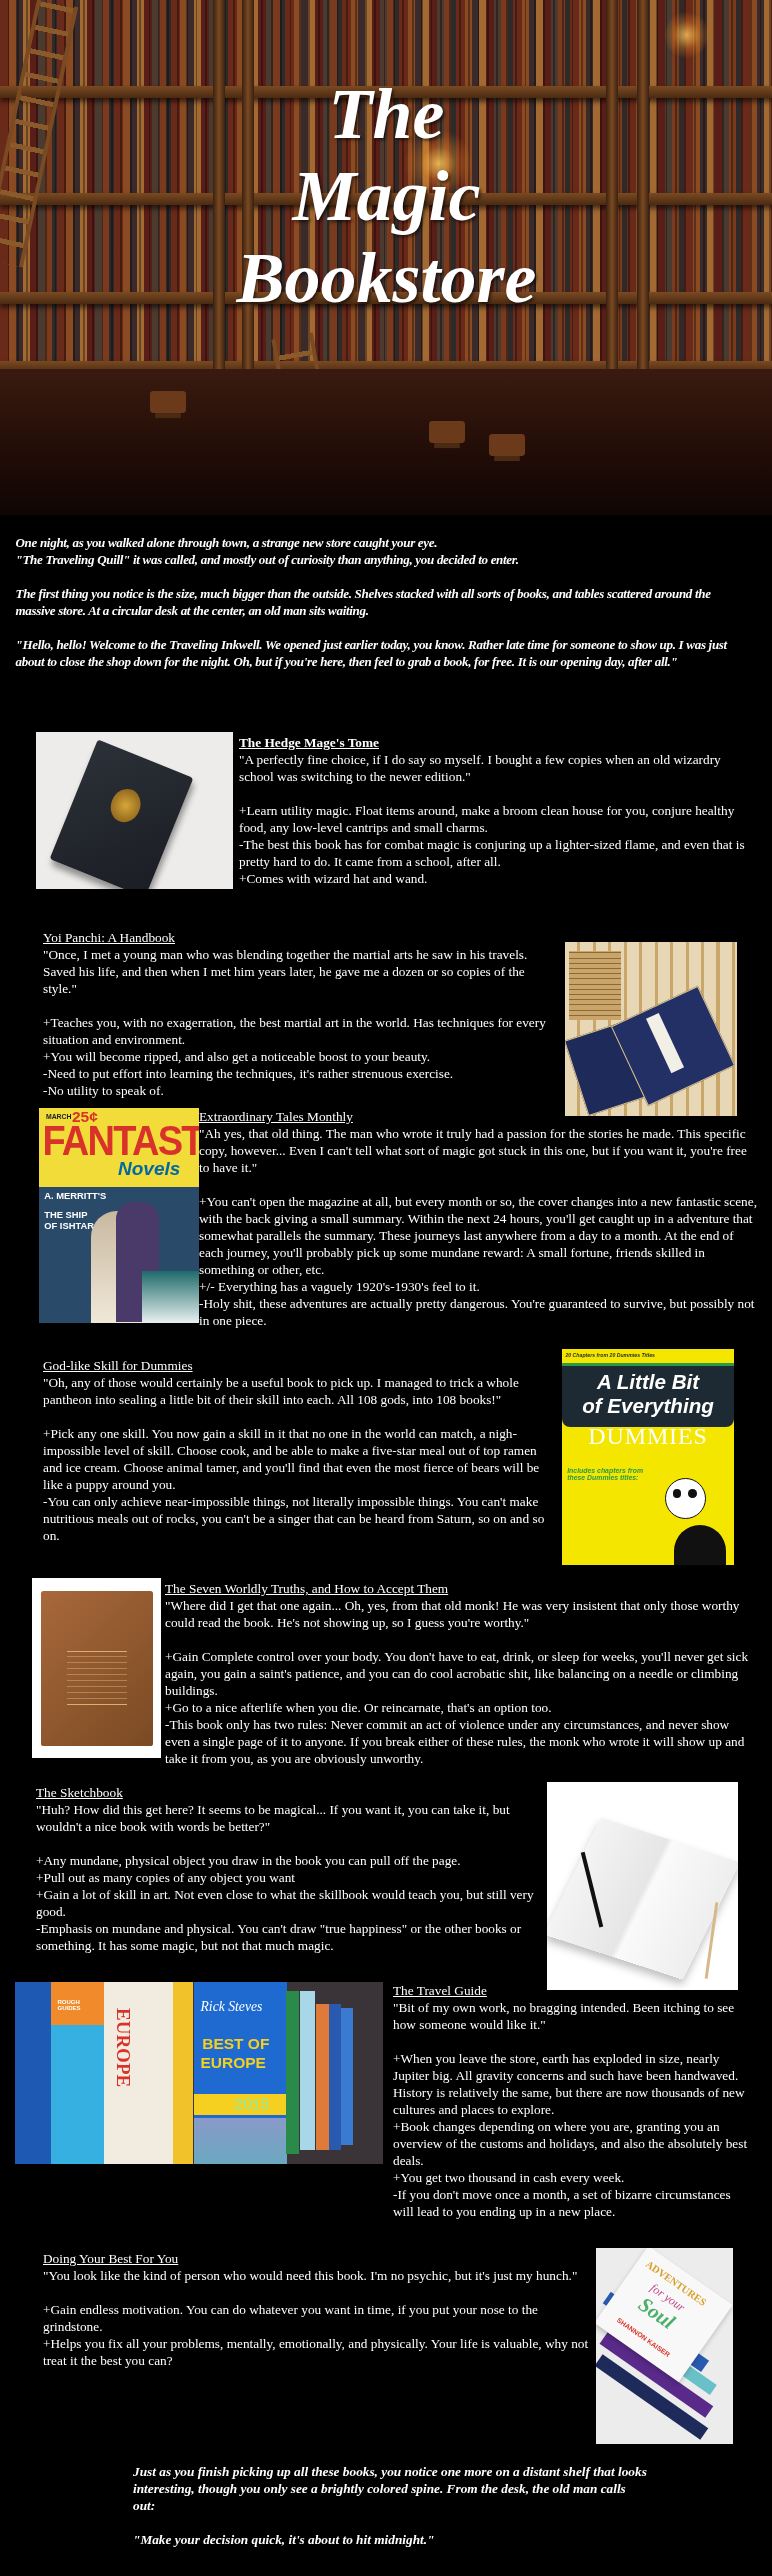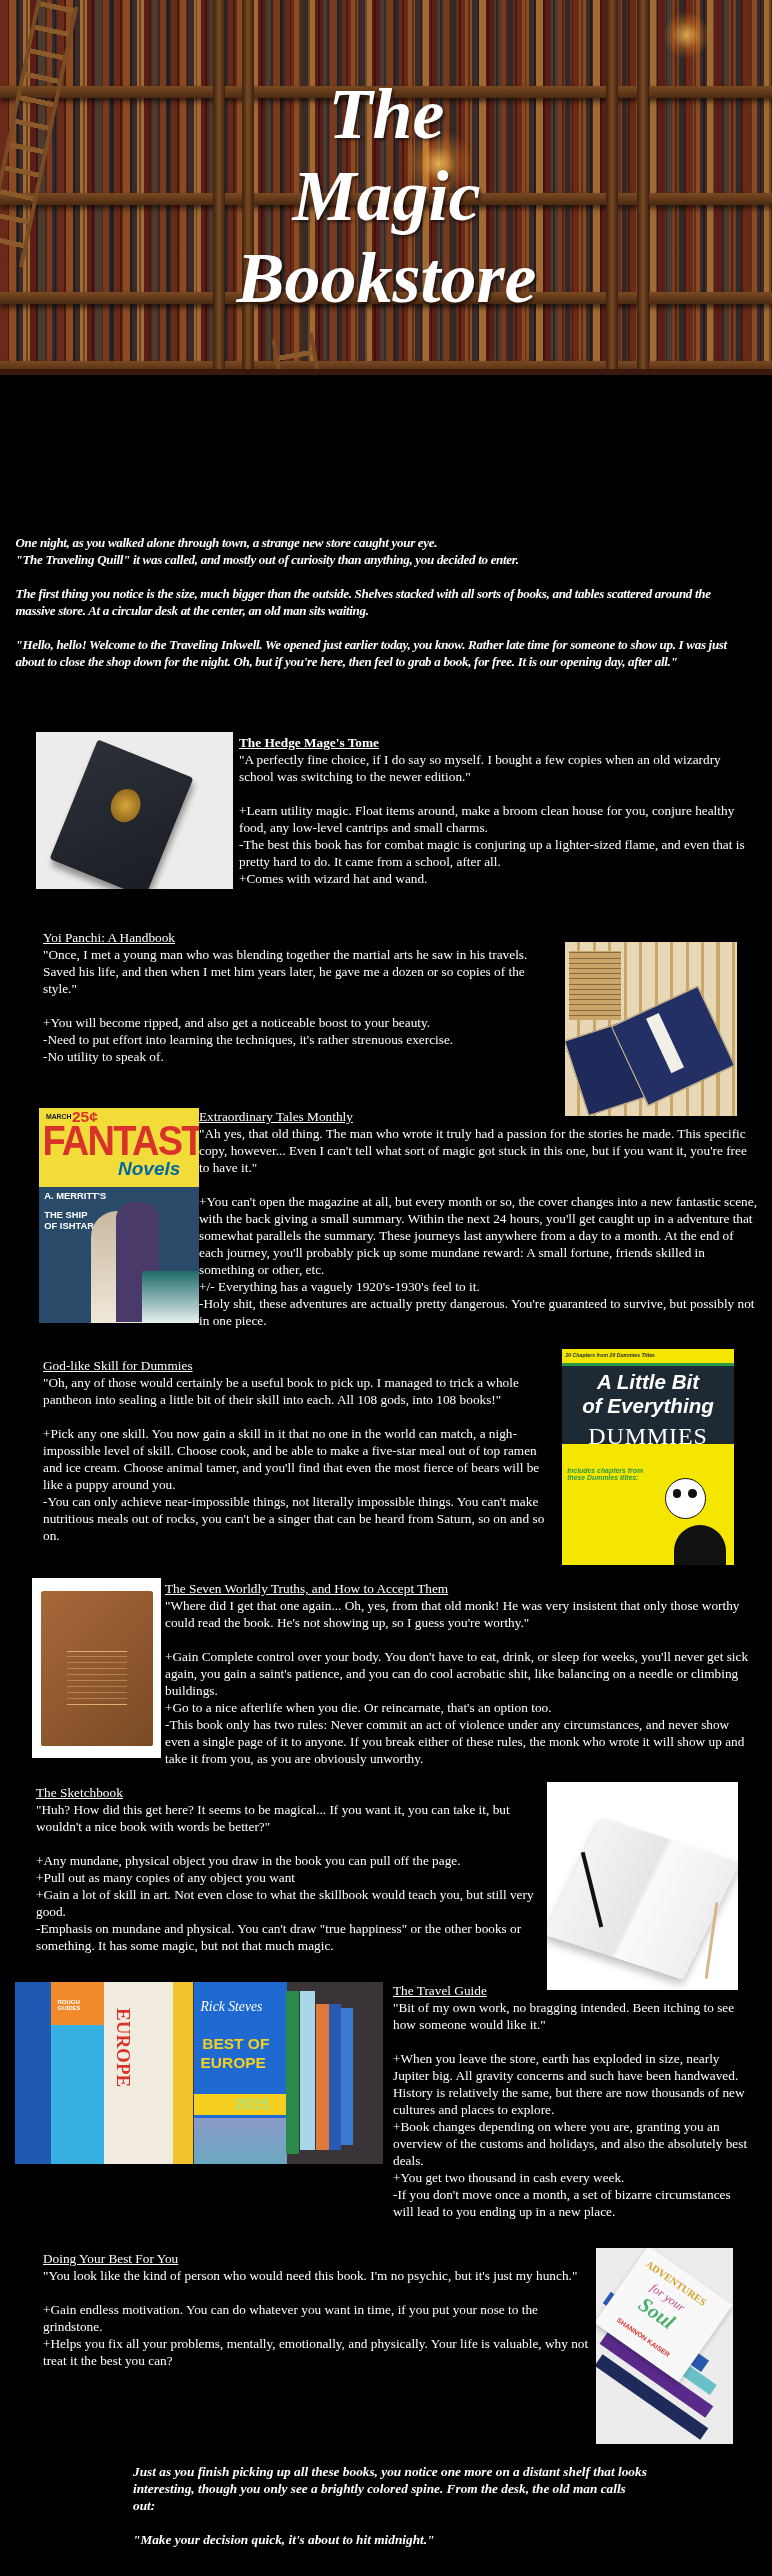--- a/index.html
+++ b/index.html
@@ -1,19 +1,19 @@
 <!DOCTYPE html>
 <html style="font-size:13.7px"><head>
 <meta charset="utf-8">
 <style>
   html, body { margin:0; padding:0; background:#000; }
   body { width:773px; height:2576px; position:relative; overflow:hidden; color:#fff; font-family:"Liberation Serif", "DejaVu Serif", serif; }
   .abs { position:absolute; }
   
-  .header { left:0; top:0; width:773px; height:375px; overflow:hidden;
+  .header { left:0; top:0; width:773px; height:515px; overflow:hidden;
     background:
       radial-gradient(ellipse at 50% 100%, #3a1a10 0%, #1a0a06 60%, #0d0503 100%);
   }
   .shelf-wall { position:absolute; left:0; top:0; width:773px; height:369px;
     background:
       repeating-linear-gradient(90deg, rgba(0,0,0,0) 0px, rgba(0,0,0,0) 7.7px, rgba(0,0,0,0.35) 7.7px, rgba(0,0,0,0.35) 9.4px),
       repeating-linear-gradient(90deg, #6a2a1a 0px, #6a2a1a 8.6px, #8a4a22 8.6px, #8a4a22 16.3px, #3b2a2a 16.3px, #3b2a2a 23px, #a26a32 23px, #a26a32 30px, #5a1e18 30px, #5a1e18 38px, #4a3a30 38px, #4a3a30 45px, #7a3a1e 45px, #7a3a1e 52px, #2e2a2a 52px, #2e2a2a 57px);
   }
   .shelf-board { position:absolute; left:0; width:773px; height:12px; background:linear-gradient(#7a4a22,#4a2a12); box-shadow:0 3.4px 5.2px rgba(0,0,0,0.6); }
   .post { position:absolute; top:0; width:12px; height:378px; background:linear-gradient(90deg,#3a2010,#7a4a22,#3a2010); }
@@ -92,20 +92,21 @@
   <div class="gap"></div>
   <p>+Learn utility magic. Float items around, make a broom clean house for you, conjure healthy food, any low-level cantrips and small charms.</p>
   <p>-The best this book has for combat magic is conjuring up a lighter-sized flame, and even that is pretty hard to do. It came from a school, after all.</p>
   <p>+Comes with wizard hat and wand.</p>
 </div>
 
 <div class="abs entry" style="left:43px; top:929px; width:515px;">
   <span class="etitle">Yoi Panchi: A Handbook</span>
   <p>"Once, I met a young man who was blending together the martial arts he saw in his travels. Saved his life, and then when I met him years later, he gave me a dozen or so copies of the style."</p>
   <div class="gap"></div>
+  <p>+Teaches you, with no exagerration, the best martial art in the world. Has techniques for every situation and environment.</p>
   <p>+You will become ripped, and also get a noticeable boost to your beauty.</p>
   <p>-Need to put effort into learning the techniques, it's rather strenuous exercise.</p>
   <p>-No utility to speak of.</p>
 </div>
 <div class="img" style="left:565px; top:942px; width:172px; height:174px; background:repeating-linear-gradient(90deg,#e8d7b4 0 12px,#c9a66a 12px 15.5px);">
   <div style="position:absolute; left:4.3px; top:8.6px; width:52px; height:69px; background:repeating-linear-gradient(0deg,#c9a56a 0 4.3px,#8a6a3a 4.3px 5.2px);"></div>
   <div style="position:absolute; left:8.6px; top:82px; width:94px; height:77px; background:#1e2a5a; transform:rotate(-18deg); border:1.7px solid #d9c08a;"></div>
   <div style="position:absolute; left:60px; top:60px; width:94px; height:86px; background:#233066; transform:rotate(-25deg); border:1.7px solid #d9c08a;">
     <div style="position:absolute; left:34px; top:6.9px; width:13.7px; height:60px; background:#f2efe6;"></div>
   </div>
@@ -134,21 +135,21 @@
 </div>
 
 <div class="abs entry" style="left:43px; top:1357px; width:515px;">
   <span class="etitle">God-like Skill for Dummies</span>
   <p>"Oh, any of those would certainly be a useful book to pick up. I managed to trick a whole pantheon into sealing a little bit of their skill into each. All 108 gods, into 108 books!"</p>
   <div class="gap"></div>
   <p>+Pick any one skill. You now gain a skill in it that no one in the world can match, a nigh-impossible level of skill. Choose cook, and be able to make a five-star meal out of top ramen and ice cream. Choose animal tamer, and you'll find that even the most fierce of bears will be like a puppy around you.</p>
   <p>-You can only achieve near-impossible things, not literally impossible things. You can't make nutritious meals out of rocks, you can't be a singer that can be heard from Saturn, so on and so on.</p>
 </div>
 <div class="img" style="left:562px; top:1349px; width:172px; height:216px; background:#f5e600;">
-  <div style="position:absolute; left:0; top:0; width:172px; height:95px; background:#1e2a33;">
+  <div style="position:absolute; left:0; top:0; width:172px; height:78px; background:#1e2a33;border-radius:8px;">
     <div style="position:absolute; left:0; top:0; width:172px; height:13.7px; background:#f5e600;"></div>
     <div style="position:absolute; left:3.4px; top:2.6px; font:italic bold 5.2px 'Liberation Sans',sans-serif; color:#1e2a33;">20 Chapters from 20 Dummies Titles</div>
     <div style="position:absolute; left:0; top:13.7px; width:172px; height:3.4px; background:#2a9a4a;"></div>
     <div style="position:absolute; left:0; top:20.6px; width:172px; text-align:center; font:italic bold 20.6px 'Liberation Sans',sans-serif; color:#fff;">A Little Bit</div>
     <div style="position:absolute; left:0; top:45px; width:172px; text-align:center; font:italic bold 20.6px 'Liberation Sans',sans-serif; color:#fff;">of Everything</div>
     <div style="position:absolute; left:0; top:74px; width:172px; text-align:center; font:24px 'Liberation Serif',serif; color:#ffffff; letter-spacing:0.9px;">DUMMIES</div>
   </div>
   <div style="position:absolute; left:5.2px; top:118px; width:77px; font:italic bold 6.9px 'Liberation Sans',sans-serif; color:#2a9a4a;">Includes chapters from these Dummies titles:</div>
   <div style="position:absolute; left:103px; top:129px; width:39px; height:39px; border-radius:50%; background:#fff; border:1.7px solid #111;">
     <div style="position:absolute; left:6.9px; top:10.3px; width:8.6px; height:8.6px; border-radius:50%; background:#111;"></div>

